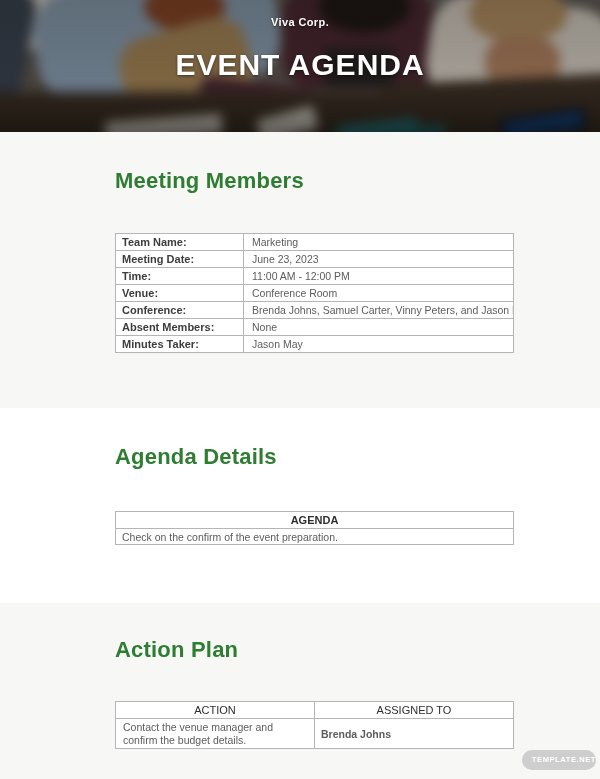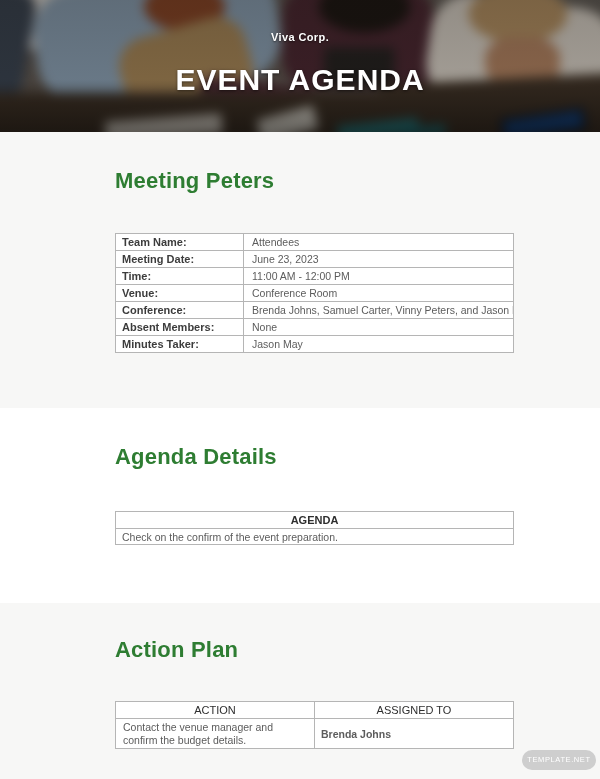--- a/index.html
+++ b/index.html
@@ -35,21 +35,21 @@
   .notebook     { left:260px; top:111px; width:56px; height:23px; background:#d6d2c8; transform:rotate(-15deg); border-radius:2px; }
   .teal-paper   { left:336px; top:120px; width:78px; height:15px; background:#257b80; transform:rotate(-6deg); border-radius:2px; }
   .teal-paper2  { left:398px; top:124px; width:42px; height:11px; background:#1f6e74; transform:rotate(-4deg); }
   .tablet       { left:493px; top:111px; width:82px; height:23px; background:#14427e; border:3px solid #0c0f14; transform:rotate(-8deg); border-radius:3px; }
   .photo-overlay {
     position:absolute; inset:0;
     background:linear-gradient(180deg, rgba(20,16,12,0.30) 0%, rgba(20,16,12,0.22) 60%, rgba(5,4,3,0.55) 100%);
   }
   .header-text { position:absolute; inset:0; text-align:center; color:#ffffff; }
   .company-name {
-    margin-top:31px; font-size:11px; font-weight:bold; letter-spacing:0.4px;
+    margin-top:16px; font-size:11px; font-weight:bold; letter-spacing:0.4px;
     text-shadow:0 1px 2px rgba(0,0,0,0.5);
   }
   .doc-title {
     margin-top:20px; font-size:30px; font-weight:bold; letter-spacing:1px;
     text-shadow:0 1px 3px rgba(0,0,0,0.5);
   }
 
   
   .section { width:600px; padding-left:115px; padding-right:86px; }
   .section-gray { background:#f7f7f6; }
@@ -76,22 +76,22 @@
   .agenda-table th { height:17px; font-size:11px; font-weight:bold; color:#2e2e2e; text-align:center; padding:1px 6px; }
   .agenda-table td { height:16px; font-size:10.5px; color:#5c5c5c; text-align:left; padding:1px 6px; }
   .action-table { margin-top:38px; }
   .action-table th { height:17px; width:199px; font-size:11px; font-weight:normal; color:#2e2e2e; text-align:center; padding:1px 6px; }
   .action-cell-action { height:28px; font-size:10.5px; color:#5c5c5c; text-align:left; padding:2px 7px; line-height:12.5px; }
   .action-cell-assigned { height:28px; font-size:10.5px; color:#5c5c5c; text-align:left; padding:2px 6px;font-weight:bold; }
 
   
   .watermark {
     position:absolute; right:4px; bottom:9px; width:74px; height:20px;
-    background:#cecece; border-radius:10px; text-align:center;
-    font-size:7.5px; font-weight:normal; color:#ffffff; letter-spacing:0.6px; line-height:20px;
+    background:#cecece; border-radius:10px; text-align:right;
+    font-size:7.5px; font-weight:bold; color:#ffffff; letter-spacing:0.6px; line-height:20px;
   }
 </style>
 </head>
 <body>
 
 <div class="page">
 
   <div class="header">
     <div class="photo-shapes">
       <div class="ph wall-left"></div>
@@ -118,26 +118,26 @@
       <div class="ph tablet"></div>
     </div>
     <div class="photo-overlay"></div>
     <div class="header-text">
       <div class="company-name">Viva Corp.</div>
       <div class="doc-title">EVENT AGENDA</div>
     </div>
   </div>
 
   <div class="section section-gray sec-meeting">
-    <div class="section-heading">Meeting Peters</div>
+    <div class="section-heading">Meeting Members</div>
     <table class="meeting-table">
       <tbody>
         <tr>
           <td class="cell-label">Team Name:</td>
-          <td class="cell-value">Attendees</td>
+          <td class="cell-value">Marketing</td>
         </tr>
         <tr>
           <td class="cell-label">Meeting Date:</td>
           <td class="cell-value">June 23, 2023</td>
         </tr>
         <tr>
           <td class="cell-label">Time:</td>
           <td class="cell-value">11:00 AM - 12:00 PM</td>
         </tr>
         <tr>

